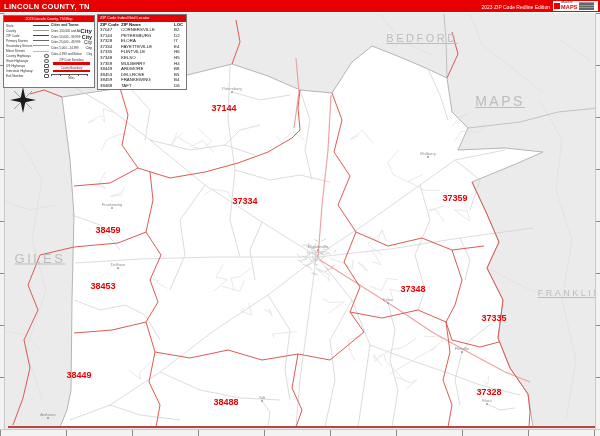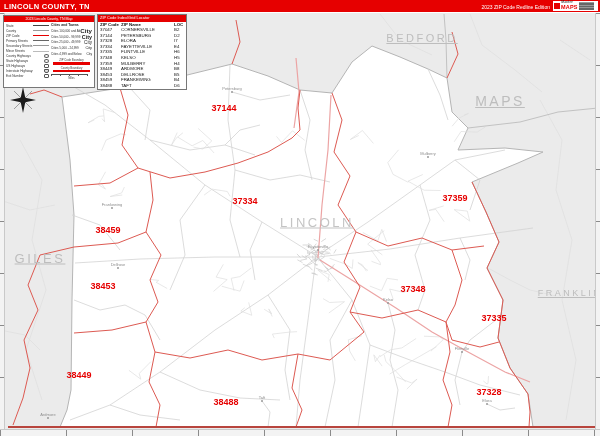--- a/index.html
+++ b/index.html
@@ -294,21 +294,20 @@
       <div class="zlab" style="left: 103px; top: 286px;">38453</div>
       <div class="zlab" style="left: 413px; top: 289px;">37348</div>
       <div class="zlab" style="left: 494px; top: 318px;">37335</div>
       <div class="zlab" style="left: 79px; top: 375px;">38449</div>
       <div class="zlab" style="left: 226px; top: 402px;">38488</div>
       <div class="zlab" style="left: 489px; top: 392px;">37328</div>
       <div class="clab" style="left: 40px; top: 258px; font-size: 13px;">GILES</div>
       <div class="clab" style="left: 422px; top: 38px; font-size: 11px;">BEDFORD</div>
       <div class="clab" style="left: 500px; top: 101px; font-size: 14px;">MAPS</div>
       <div class="clab" style="left: 570px; top: 293px; font-size: 9px;">FRANKLIN</div>
-      <div class="clab" style="left: 317px; top: 222px; font-size: 13px; color: rgb(196, 196, 196);">LINCOLN</div>
       <div class="town-dot" style="left: 318px; top: 250px;"></div>
       <div class="town" style="left: 318px; top: 249px;">Fayetteville</div>
       <div class="town-dot" style="left: 232px; top: 92px;"></div>
       <div class="town" style="left: 232px; top: 91px;">Petersburg</div>
       <div class="town-dot" style="left: 428px; top: 157px;"></div>
       <div class="town" style="left: 428px; top: 156px;">Mulberry</div>
       <div class="town-dot" style="left: 388px; top: 303px;"></div>
       <div class="town" style="left: 388px; top: 302px;">Kelso</div>
       <div class="town-dot" style="left: 462px; top: 352px;"></div>
       <div class="town" style="left: 462px; top: 351px;">Flintville</div>

